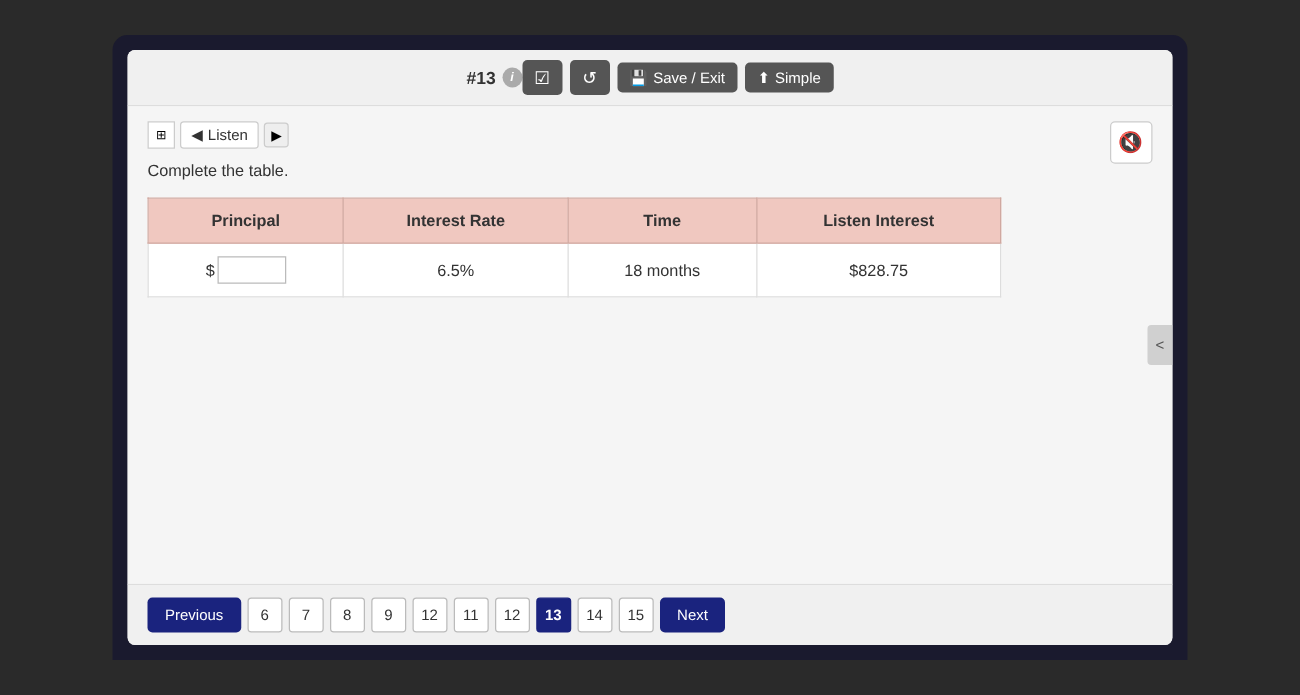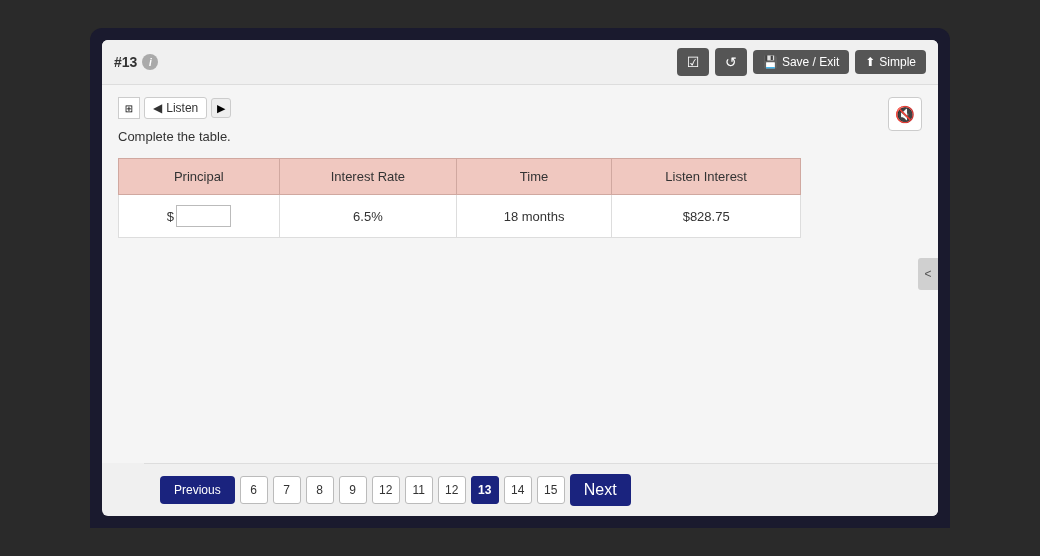--- a/index.html
+++ b/index.html
@@ -28,21 +28,21 @@
       border-radius: 6px;
       overflow: hidden;
       display: flex;
       flex-direction: column;
     }
     
     .top-bar {
       background: #f0f0f0;
       display: flex;
       align-items: center;
-      justify-content: space-between;
+      justify-content: center;
       padding: 8px 12px;
       border-bottom: 1px solid #ddd;
     }
     .question-num {
       font-size: 14px;
       font-weight: bold;
       color: #333;
       display: flex;
       align-items: center;
       gap: 5px;
@@ -173,21 +173,21 @@
     .data-table {
       width: 85%;
       border-collapse: collapse;
       background: white;
       border: 1px solid #ccc;
     }
     .data-table th {
       background: #f0c8c0;
       padding: 10px 16px;
       font-size: 13px;
-      font-weight: 400;
+      font-weight: 700;
       color: #333;
       text-align: center;
       border: 1px solid #d0a8a0;
     }
     .data-table td {
       padding: 10px 16px;
       font-size: 13px;
       color: #333;
       text-align: center;
       border: 1px solid #ddd;
@@ -208,21 +208,20 @@
       padding: 2px 4px;
     }
     
     .bottom-nav {
       padding: 10px 16px;
       background: #f0f0f0;
       display: flex;
       align-items: center;
       gap: 5px;
       border-top: 1px solid #ddd;
-      margin-left: 42px;
     }
     .prev-btn {
       background: #1a237e;
       color: white;
       border: none;
       border-radius: 4px;
       padding: 7px 14px;
       font-size: 12px;
       cursor: pointer;
       font-weight: 500;
@@ -245,21 +244,21 @@
       color: white;
       border-color: #1a237e;
       font-weight: bold;
     }
     .next-btn {
       background: #1a237e;
       color: white;
       border: none;
       border-radius: 4px;
       padding: 7px 14px;
-      font-size: 16px;
+      font-size: 12px;
       cursor: pointer;
       font-weight: 500;
     }
     .chevron-right {
       position: absolute;
       right: 0;
       top: 50%;
       transform: translateY(-50%);
       width: 20px;
       height: 32px;

